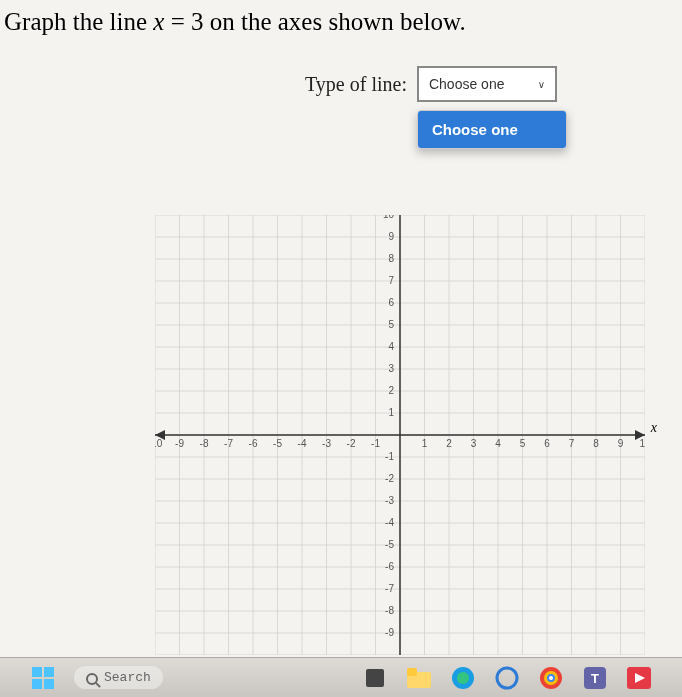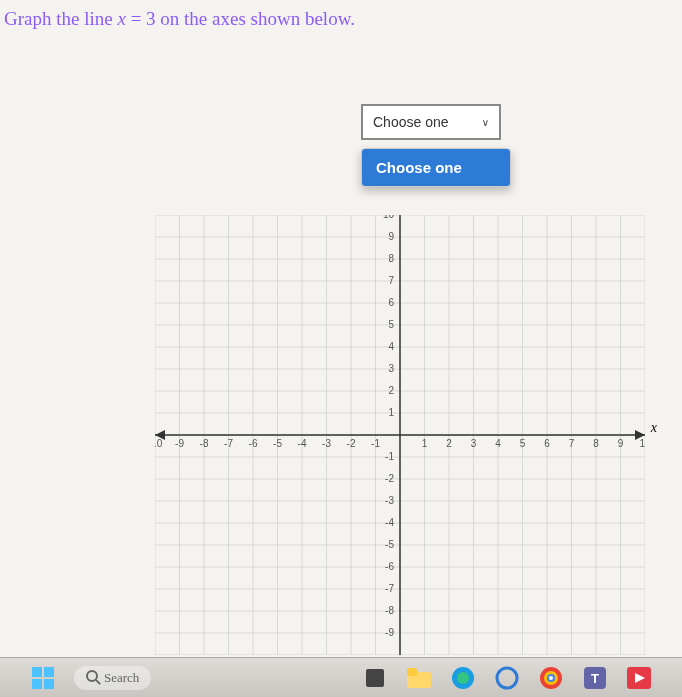--- a/index.html
+++ b/index.html
@@ -10,41 +10,40 @@
       font-family: Georgia, 'Times New Roman', serif;
       position: relative;
       overflow: hidden;
     }
     .question-area {
       background: #f5f3f0;
       padding: 8px 4px 0 4px;
       height: 665px;
     }
     .question-text {
-      font-size: 19px;
-      color: #8b5cf6;
+      font-size: 25px;
+      color: #000000;
       margin-bottom: 30px;
       font-family: Georgia, serif;
     }
     .math-var { font-style: italic; }
     .type-line-row {
       display: flex;
       align-items: center;
       justify-content: center;
       gap: 10px;
       margin-bottom: 10px;
       margin-left: 180px;
     }
     .type-label {
       font-size: 20px;
       color: #222;
     }
     .dropdown-wrap {
       position: relative;
-      margin-top: 44px;
     }
     .dropdown-btn {
       width: 140px;
       height: 36px;
       background: #fff;
       border: 2px solid #888;
       display: flex;
       align-items: center;
       justify-content: space-between;
       padding: 0 10px;
@@ -121,26 +120,26 @@
     .tb-icon {
       width: 26px;
       height: 26px;
       display: flex;
       align-items: center;
       justify-content: center;
       cursor: pointer;
     }
     .search-box {
       display: flex;
-      align-items: flex-start;
+      align-items: flex-end;
       gap: 6px;
       background: rgba(255,255,255,0.4);
       border-radius: 14px;
       padding: 4px 12px;
-      font-family: Liberation Serif, serif;
+      font-family: Liberation Mono, monospace;
       font-size: 13px;
       color: #666;
       cursor: pointer;
     }
     .search-glass {
       width: 12px;
       height: 12px;
       border: 2px solid #666;
       border-radius: 50%;
       position: relative;
@@ -165,20 +164,21 @@
   </style>
 </head>
 <body>
 
 <div class="question-area">
   <div class="question-text">
     <span>Graph the line </span><span class="math-var">x</span><span> = </span><span>3</span><span> on the axes shown below.</span>
   </div>
 
   <div class="type-line-row">
+    <div class="type-label">Type of line:</div>
     <div class="dropdown-wrap">
       <div class="dropdown-btn">
         <span>Choose one</span>
         <span class="chev">∨</span>
       </div>
       <div class="dropdown-list">
         <div class="dropdown-item selected">Choose one</div>
       </div>
     </div>
   </div>

